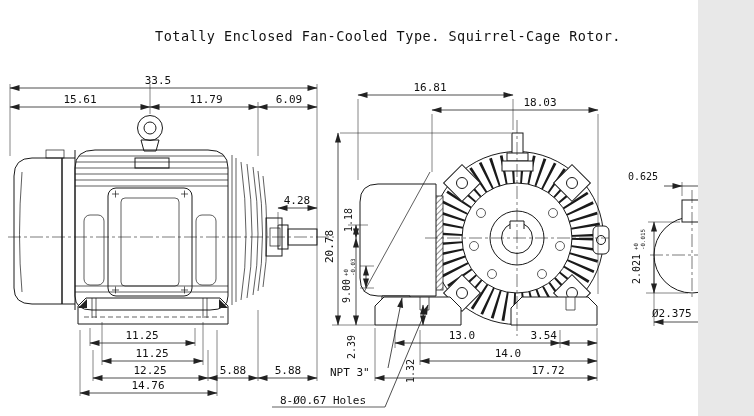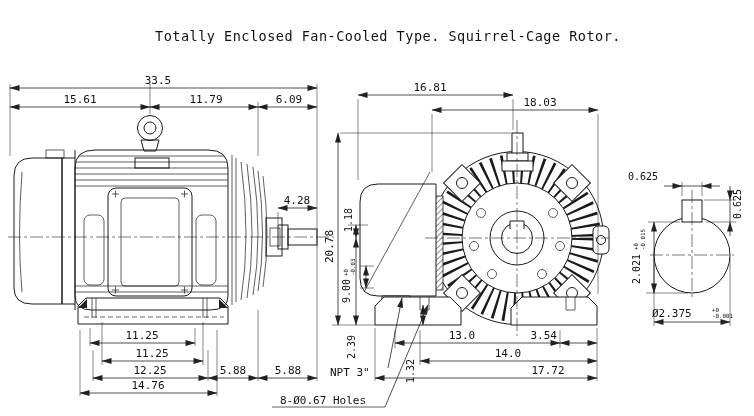--- a/index.html
+++ b/index.html
@@ -1,16 +1,16 @@
 <!DOCTYPE html>
 <html><head>
 <meta charset="utf-8">
 <style>
   html,body{margin:0;padding:0;background:#e8e8e8;}
-  .canvas{position:relative;width:754px;height:416px;background:#ffffff;overflow:hidden;
+  .canvas{position:relative;width:698px;height:416px;background:#ffffff;overflow:hidden;
           font-family:"DejaVu Sans Mono","Liberation Mono",monospace;}
   svg{position:absolute;left:0;top:0;}
   .ol{stroke:#1a1a1a;stroke-width:1;fill:none;}
   .ol2{stroke:#1a1a1a;stroke-width:.7;fill:none;}
   .wf{stroke:#1a1a1a;stroke-width:1;fill:#ffffff;}
   .dim{stroke:#222222;stroke-width:.8;fill:none;}
   .ext{stroke:#222222;stroke-width:.55;fill:none;}
   .cl{stroke:#222222;stroke-width:.6;fill:none;stroke-dasharray:13 3 3 3;}
   .hid{stroke:#222222;stroke-width:.7;fill:none;stroke-dasharray:5 3;}
   text{font-family:"DejaVu Sans Mono","Liberation Mono",monospace;fill:#111111;}

